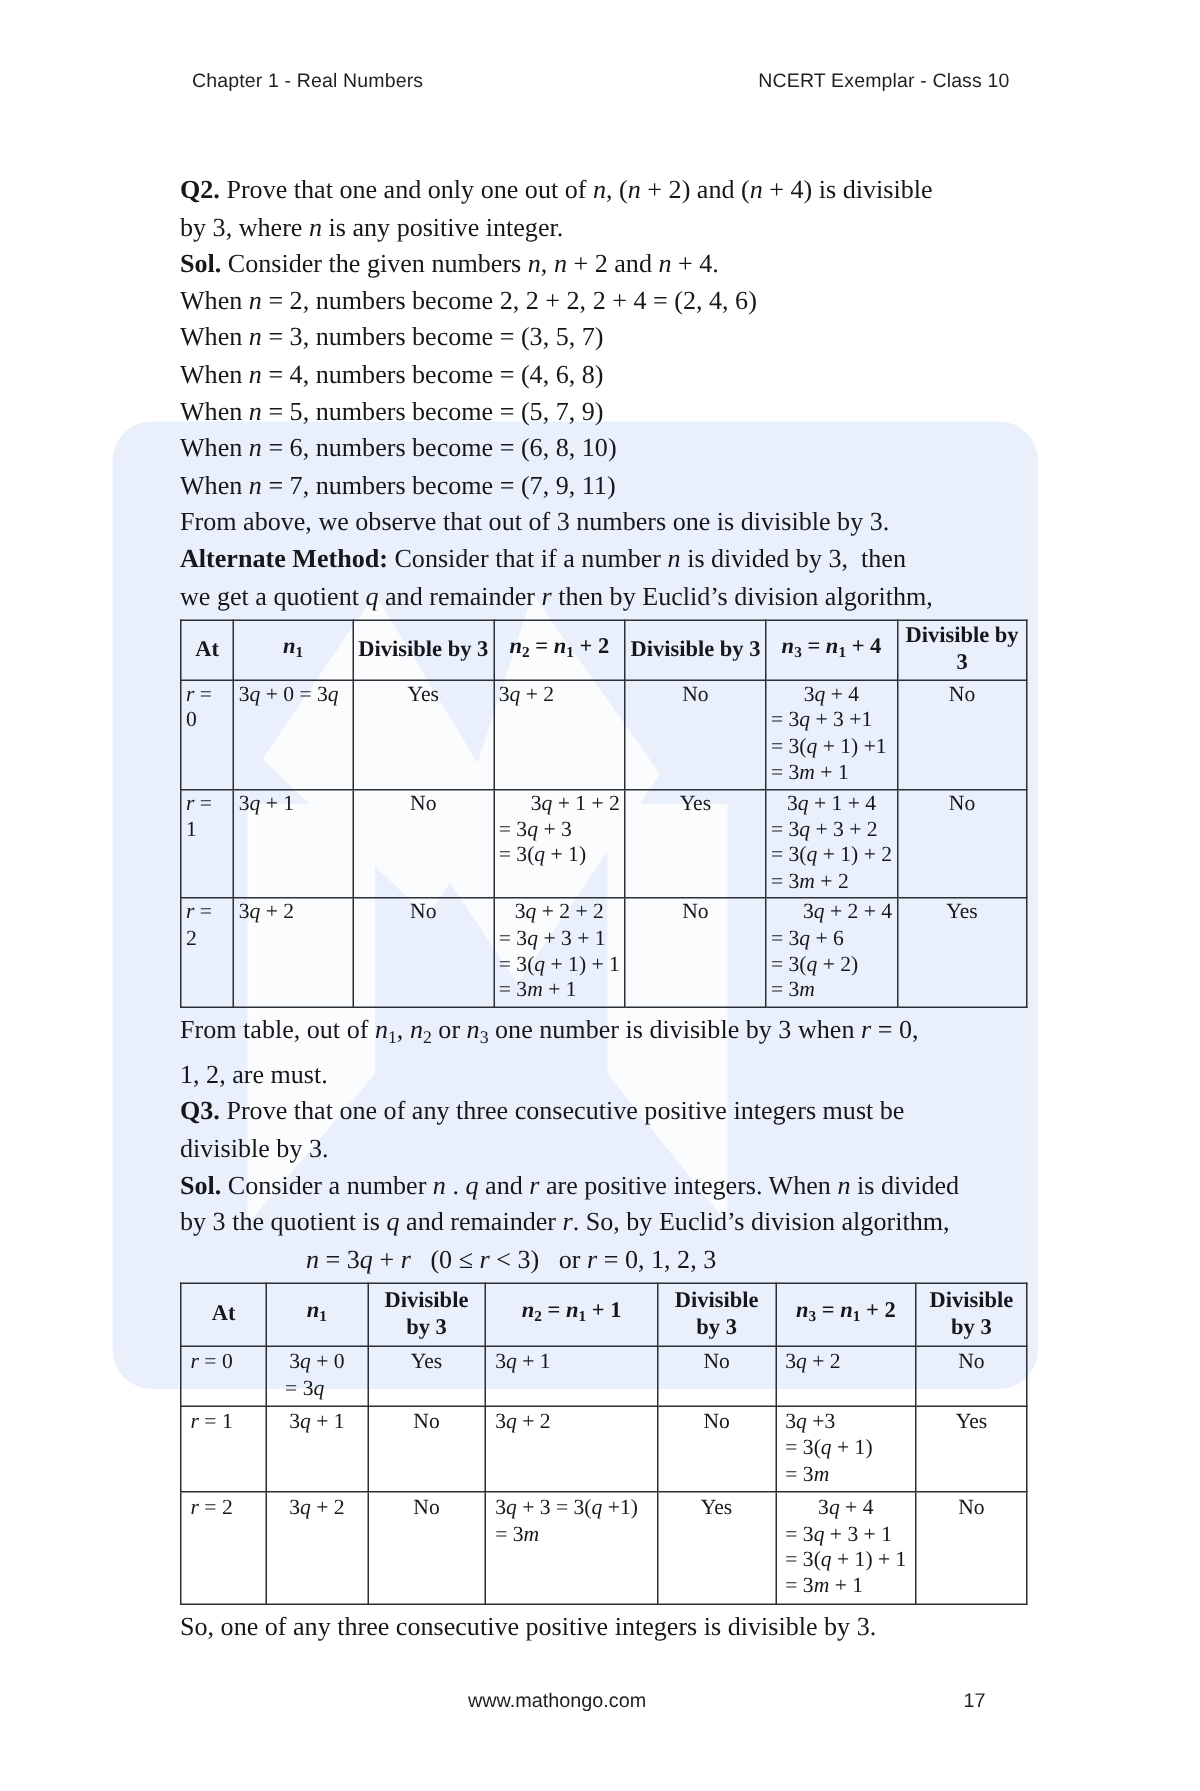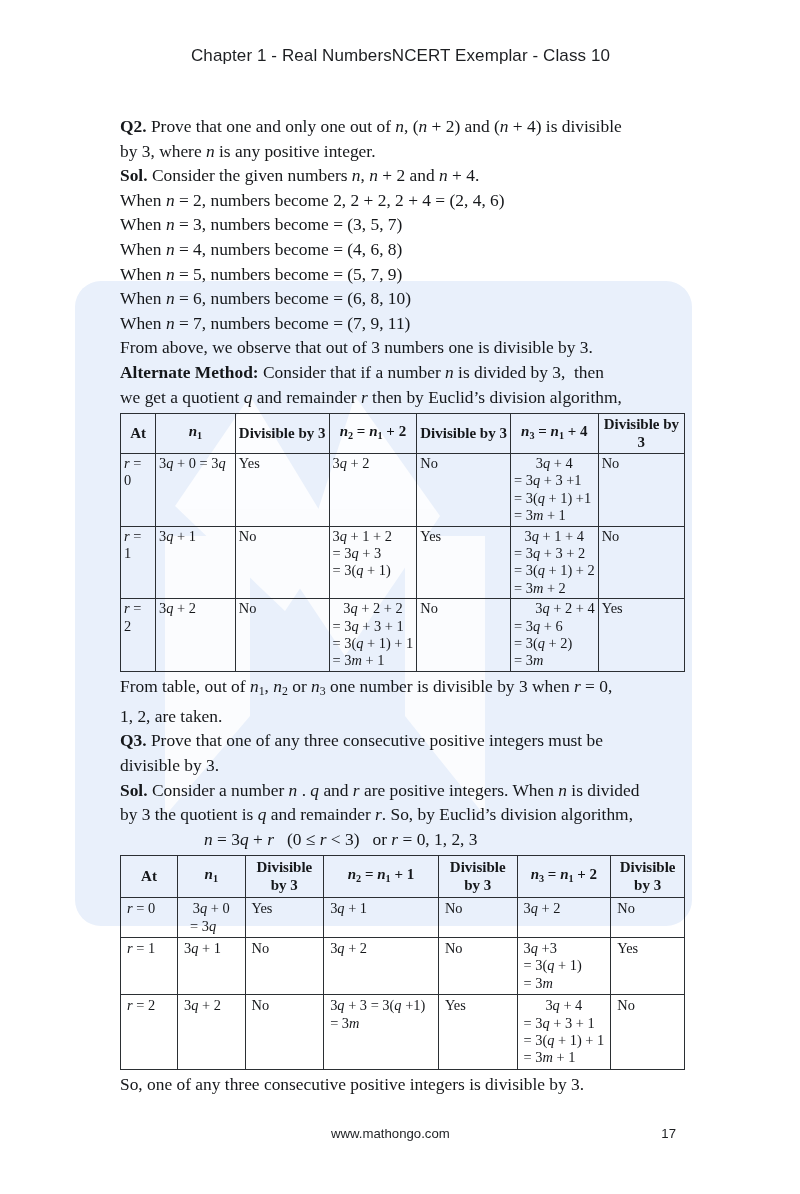--- a/index.html
+++ b/index.html
@@ -25,23 +25,23 @@
     width:340px; height:440px;
     opacity:.95;
   }
 
   
   #page{ position:absolute; inset:0; z-index:2; }
 
   
   #running-head{
     position:absolute; left:128px; top:46px; width:545px;
-    display:flex; justify-content:center;
+    display:flex; justify-content:space-between;
     font-family:"Liberation Sans", sans-serif;
-    font-size:17px; color:#1d1f22; letter-spacing:.1px;
+    font-size:13px; color:#1d1f22; letter-spacing:.1px;
   }
 
   
   #content{
     position:absolute; left:120px; top:114px; width:565px;
     font-size:17.4px; line-height:24.6px;
   }
   .ln{ white-space:nowrap; }
   .indent-eq{ padding-left:104px; }
   .indent-eq2{ padding-left:84px; }
@@ -64,21 +64,21 @@
     font-weight:normal;
     vertical-align:top;
   }
   table.grid th{
     font-weight:bold;
     text-align:center;
     vertical-align:middle;
     font-size:15px;
     padding:2px 3px;
   }
-  .c{ text-align:left; }
+  .c{ text-align:center; }
   .l{ text-align:left; }
   .vb{ vertical-align:bottom; }
   .vm{ vertical-align:middle; }
   .vt{ vertical-align:top; }
   .stack{ display:block; }
   .stack span{ display:block; white-space:nowrap; }
 
   
   #table-alternate-method col.c0{ width:36px; }
   #table-alternate-method col.c1{ width:84px; }
@@ -95,21 +95,21 @@
   #table-consecutive col.c3{ width:115px; }
   #table-consecutive col.c4{ width:79px; }
   #table-consecutive col.c5{ width:92px; }
   #table-consecutive col.c6{ width:74px; }
 
   #table-consecutive td{ padding:2px 6px; }
   #table-consecutive th{ padding:3px 4px; }
 
   
   #page-footer{
-    position:absolute; left:131px; top:1126px; width:545px;
+    position:absolute; left:112px; top:1126px; width:545px;
     display:flex; justify-content:space-between; align-items:baseline;
     font-family:"Liberation Sans", sans-serif;
     font-size:13.2px; color:#1d1f22;
   }
   #site-url{ padding-left:200px; }
 </style>
 </head>
 <body>
 
 <div id="watermark-panel">
@@ -199,21 +199,21 @@
               </span>
           </td>
           <td class="c vm">No</td>
         </tr>
         <tr>
           <td class="l vt"><i>r</i> = 1</td>
           <td class="l vt">3<i>q</i> + 1</td>
           <td class="c vt">No</td>
           <td class="vt">
             <span class="stack">
-                <span style="text-align:left">3<i>q</i> + 1 + 2</span>
+                <span style="text-align:right">3<i>q</i> + 1 + 2</span>
                 <span>= 3<i>q</i> + 3</span>
                 <span>= 3(<i>q</i> + 1)</span>
               </span>
           </td>
           <td class="c vm">Yes</td>
           <td class="vt">
             <span class="stack">
                 <span style="text-align:center">3<i>q</i> + 1 + 4</span>
                 <span>= 3<i>q</i> + 3 + 2</span>
                 <span>= 3(<i>q</i> + 1) + 2</span>
@@ -244,21 +244,21 @@
               </span>
           </td>
           <td class="c vb">Yes</td>
         </tr>
       </tbody>
     </table>
 
     <div class="ln">
       From table, out of <i>n</i><span class="sub">1</span>, <i>n</i><span class="sub">2</span> or <i>n</i><span class="sub">3</span> one number is divisible by 3 when <i>r</i> = 0,
     </div>
-    <div class="ln">1, 2, are taken.</div>
+    <div class="ln">1, 2, are must.</div>
 
     <div class="ln">
       <b>Q3.</b>
       Prove that one of any three consecutive positive integers must be
     </div>
     <div class="ln">divisible by 3.</div>
     <div class="ln">
       <b>Sol.</b>
       Consider a number <i>n</i> . <i>q</i> and <i>r</i> are positive integers. When <i>n</i> is divided
     </div>

